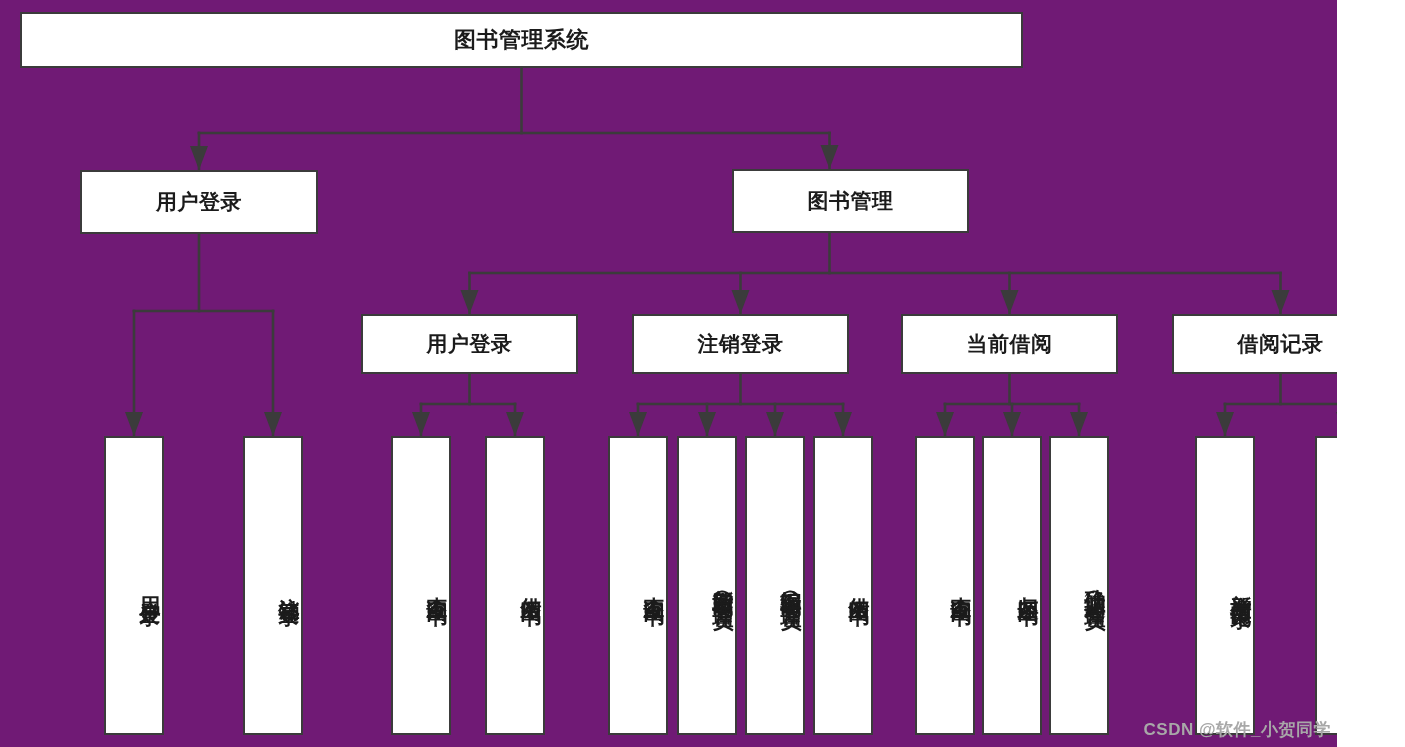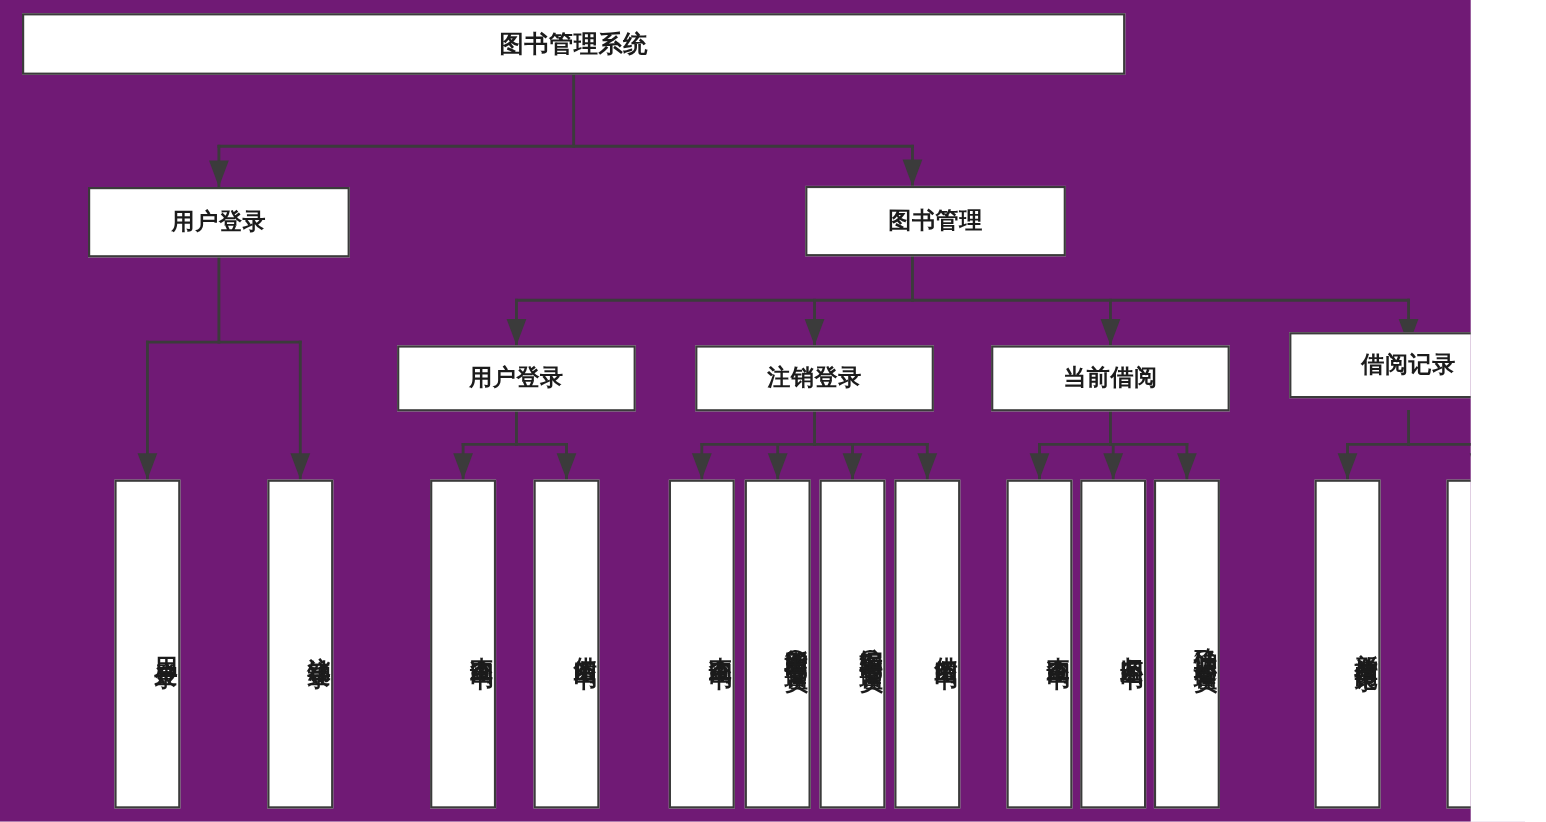--- a/index.html
+++ b/index.html
@@ -135,21 +135,21 @@
       </div>
       <div class="node horiz" style="left: 361px; top: 314px; width: 217px; height: 60px; border-color: rgb(59, 59, 59); background: rgb(255, 255, 255); color: rgb(27, 27, 27);">
         <span>用户登录</span>
       </div>
       <div class="node horiz" style="left: 632px; top: 314px; width: 217px; height: 60px; border-color: rgb(59, 59, 59); background: rgb(255, 255, 255); color: rgb(27, 27, 27);">
         <span>注销登录</span>
       </div>
       <div class="node horiz" style="left: 901px; top: 314px; width: 217px; height: 60px; border-color: rgb(59, 59, 59); background: rgb(255, 255, 255); color: rgb(27, 27, 27); text-align: center;">
         <span>当前借阅</span>
       </div>
-      <div class="node horiz" style="left: 1172px; top: 302px; width: 217px; height: 60px; border-color: rgb(59, 59, 59); background: rgb(255, 255, 255); color: rgb(27, 27, 27);">
+      <div class="node horiz" style="left: 1172px; top: 314px; width: 217px; height: 60px; border-color: rgb(59, 59, 59); background: rgb(255, 255, 255); color: rgb(27, 27, 27);">
         <span>借阅记录</span>
       </div>
       <div class="node vert" style="left: 104px; top: 436px; width: 60px; height: 299px; border-color: rgb(59, 59, 59); background: rgb(255, 255, 255); color: rgb(27, 27, 27);">
         <span>用户登录</span>
       </div>
       <div class="node vert" style="left: 243px; top: 436px; width: 60px; height: 299px; border-color: rgb(59, 59, 59); background: rgb(255, 255, 255); color: rgb(27, 27, 27);">
         <span>注销登录</span>
       </div>
       <div class="node vert" style="left: 391px; top: 436px; width: 60px; height: 299px; border-color: rgb(59, 59, 59); background: rgb(255, 255, 255); color: rgb(27, 27, 27);">
         <span>查询图书</span>
@@ -178,13 +178,14 @@
       <div class="node vert" style="left: 1049px; top: 436px; width: 60px; height: 299px; border-color: rgb(59, 59, 59); background: rgb(255, 255, 255); color: rgb(27, 27, 27);">
         <span>确认归还（管理员）</span>
       </div>
       <div class="node vert" style="left: 1195px; top: 436px; width: 60px; height: 299px; border-color: rgb(59, 59, 59); background: rgb(255, 255, 255); color: rgb(27, 27, 27);">
         <span>新增借阅记录</span>
       </div>
       <div class="node vert" style="left: 1315px; top: 436px; width: 60px; height: 299px; border-color: rgb(59, 59, 59); background: rgb(255, 255, 255); color: rgb(27, 27, 27);">
         <span>查询借阅记录</span>
       </div>
     </div>
+  <div id="watermark">CSDN @软件_小贺同学</div>
 </div>
 
 </body></html>

